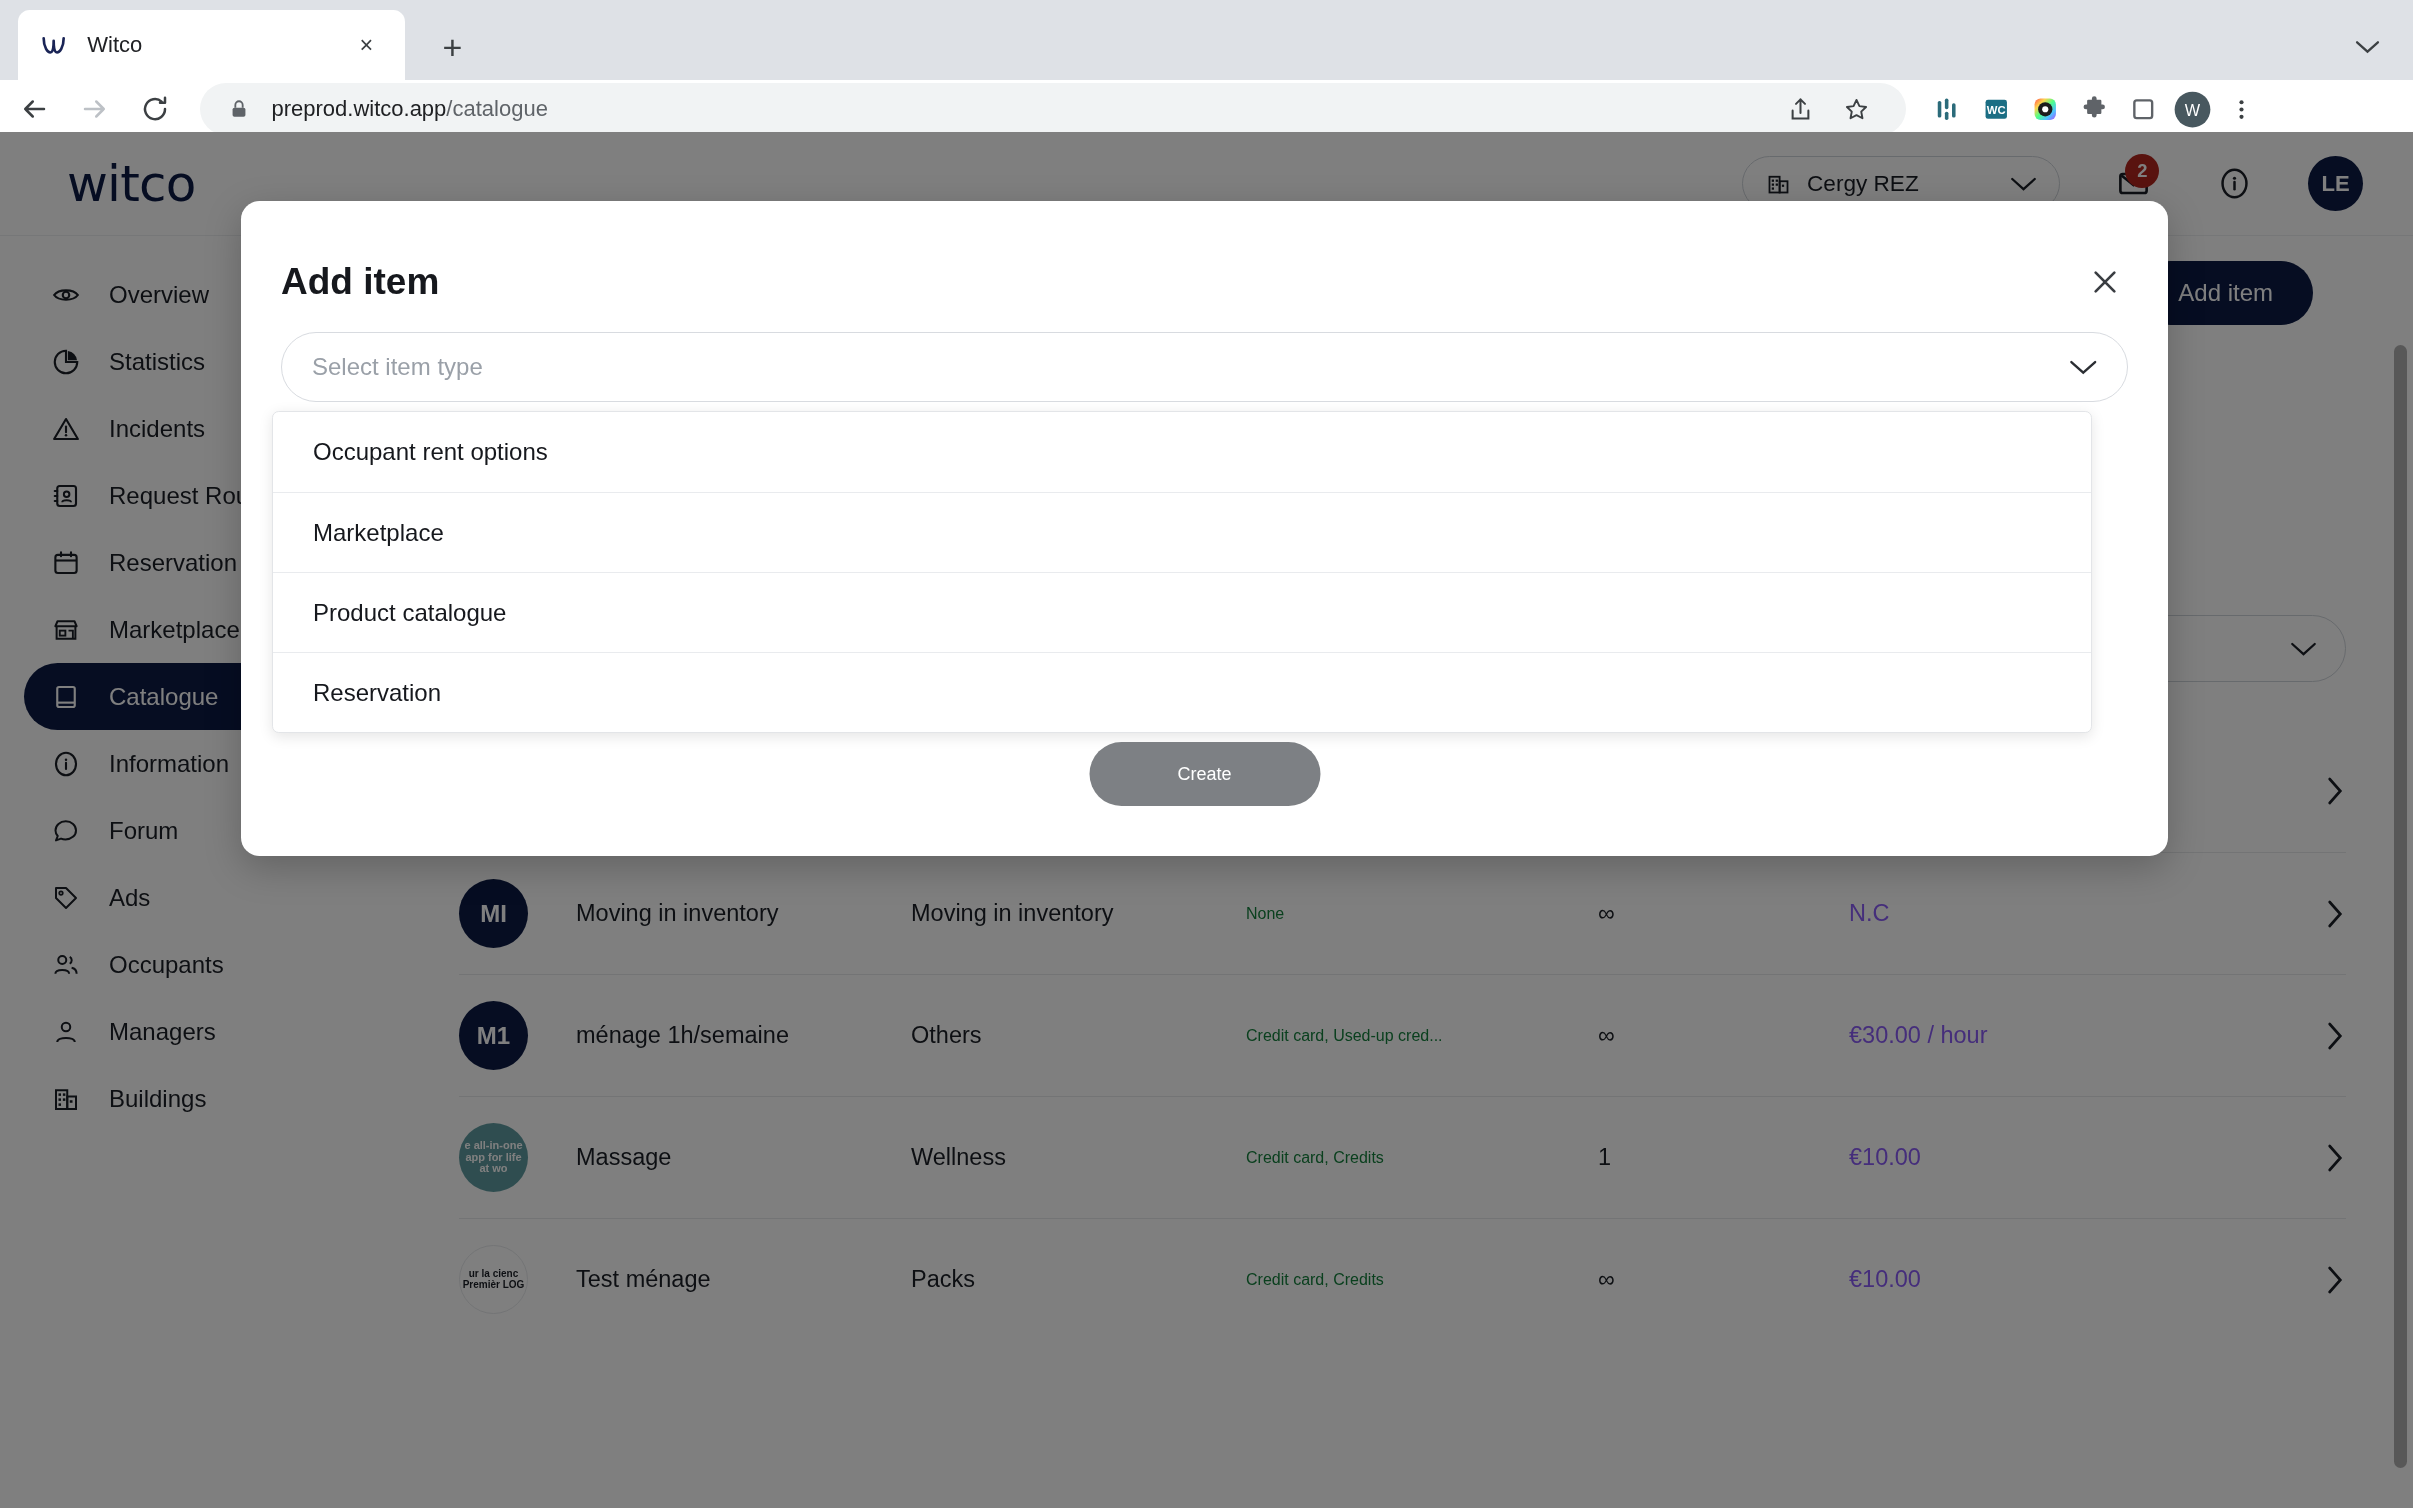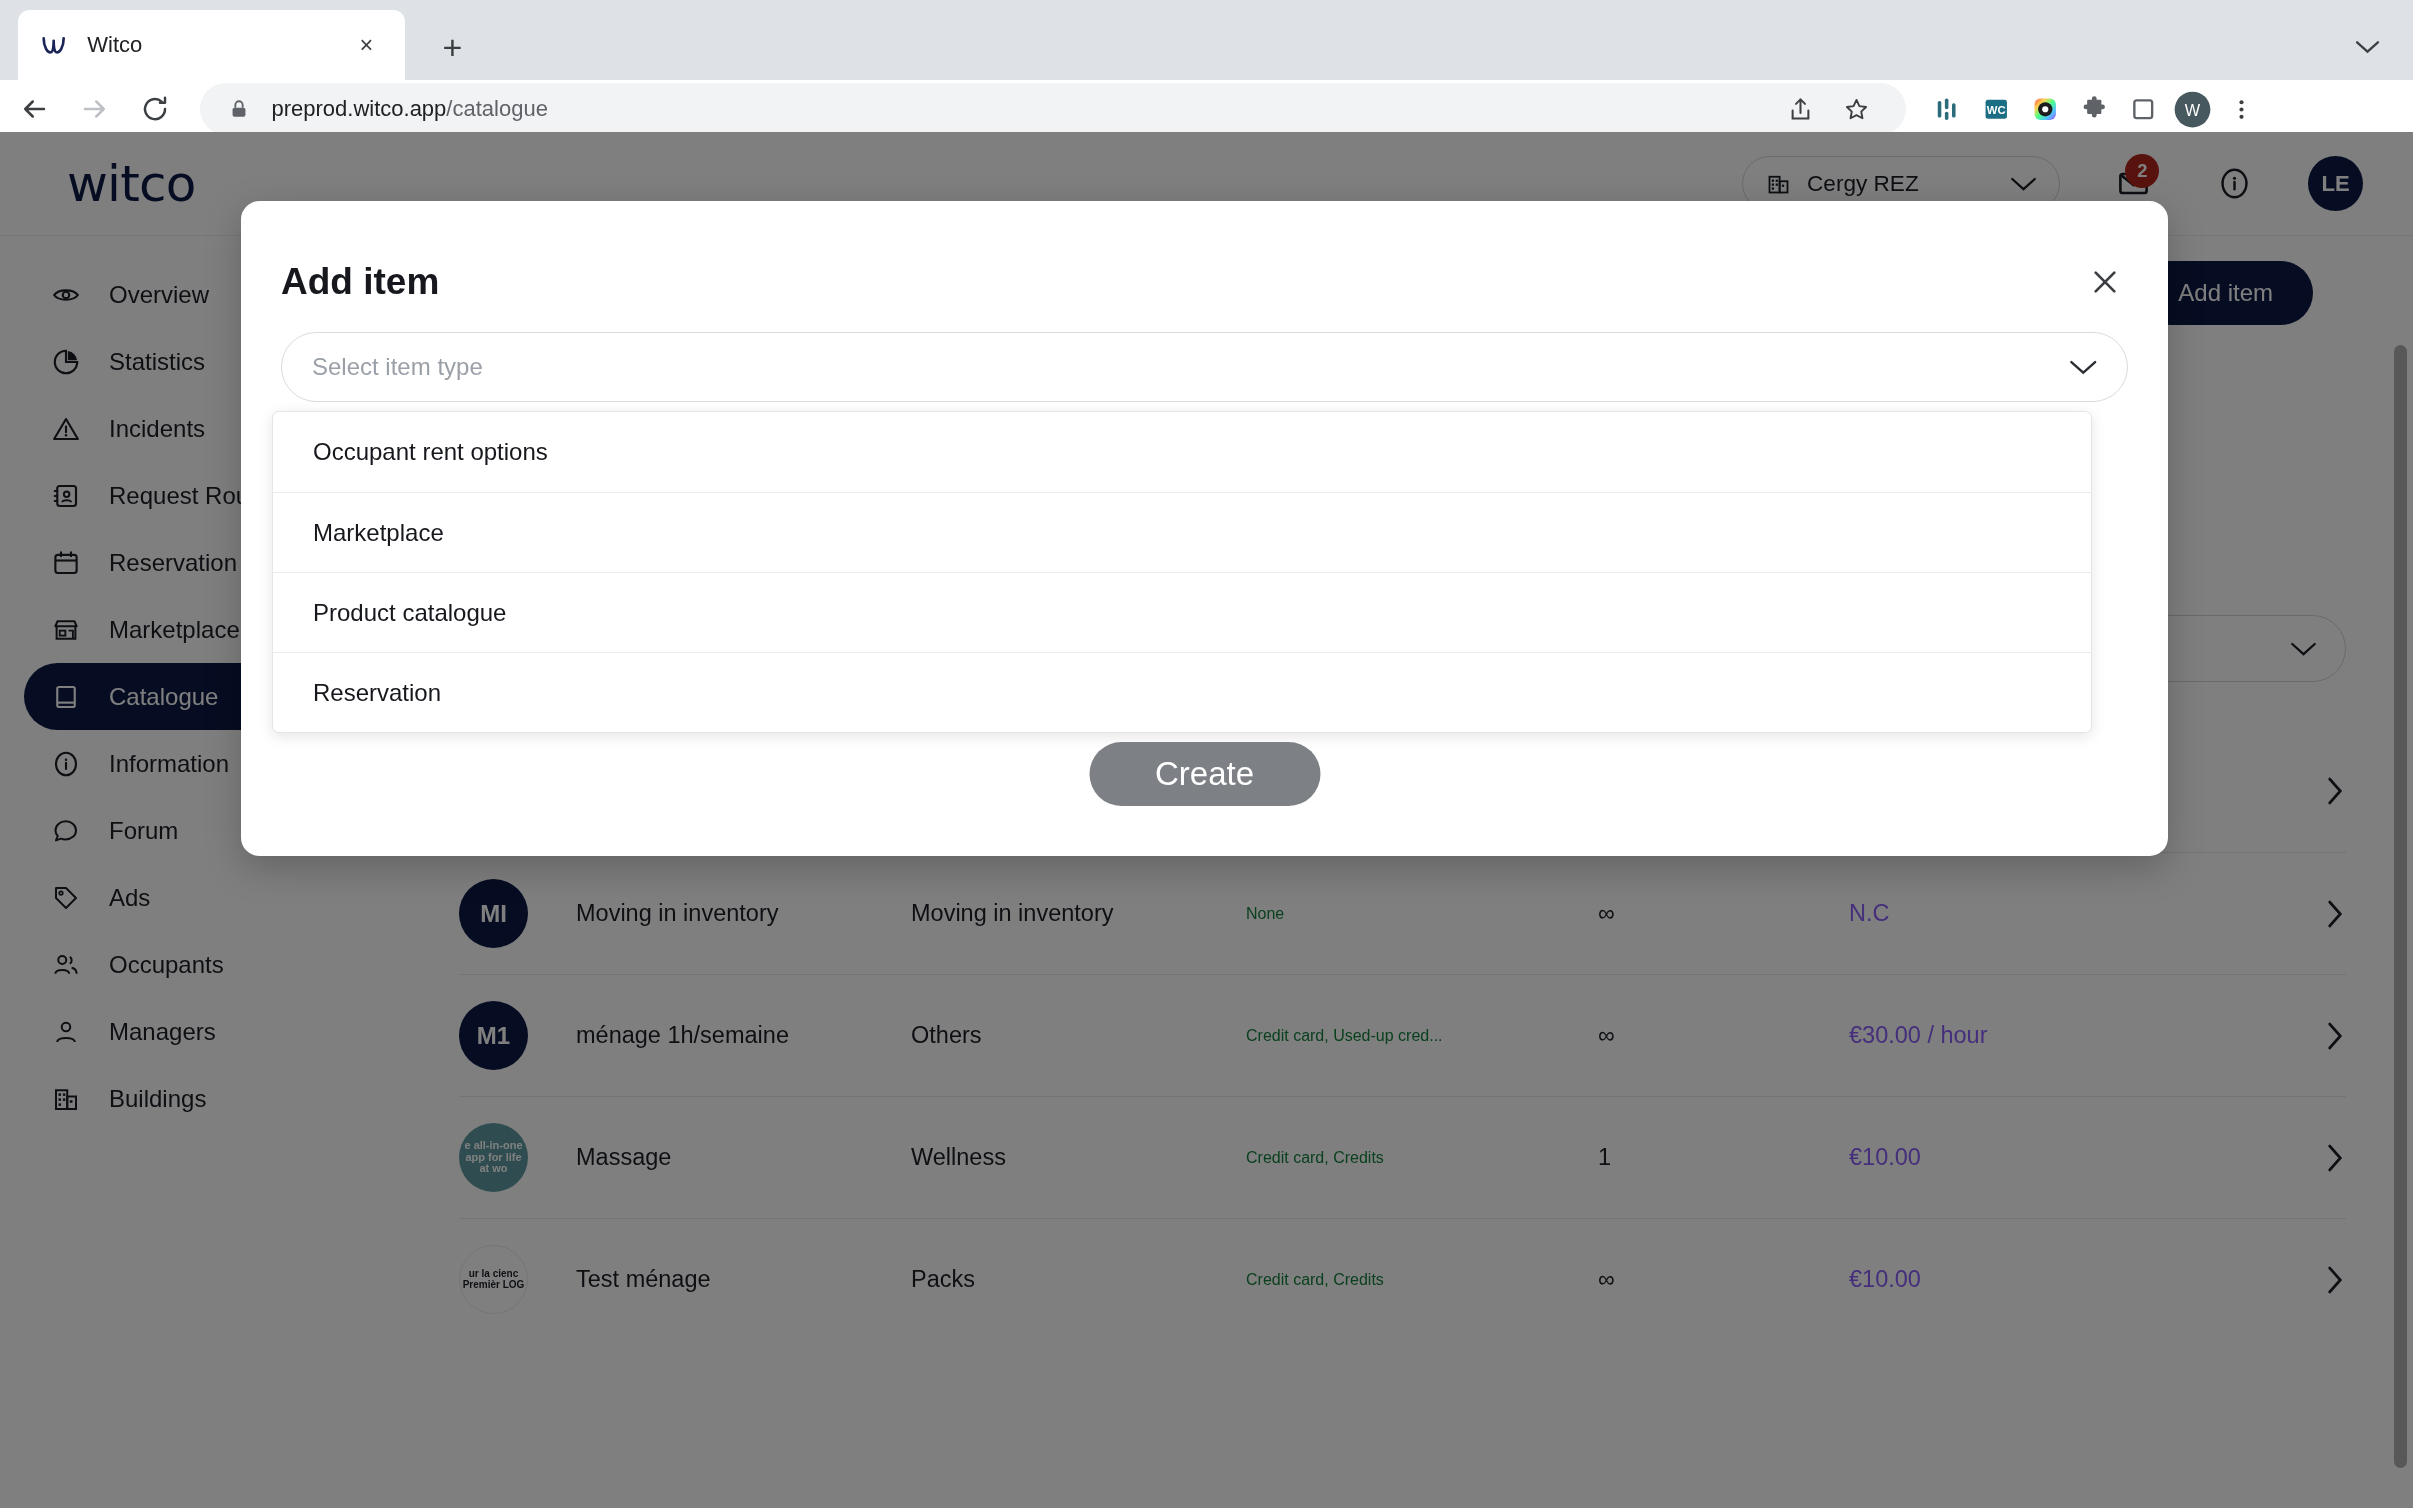--- a/index.html
+++ b/index.html
@@ -199,21 +199,21 @@
   .option-row {
     height:80px; display:flex; align-items:center; padding-left:40px;
     font-size:24px; color:#16181d; border-top:0.8px solid #e9ebee;
   }
   .option-row:first-child { border-top:none; }
 
   #create-button {
     position:absolute; left:50%; transform:translateX(-50%); top:541px;
     height:64px; min-width:231px; background:#7d8084; color:#ffffff;
     border-radius:34px; display:flex; align-items:center; justify-content:center;
-    font-size:33px;
+    font-size:18px;
   }
 
   svg { display:block; }
 </style>
 </head>
 <body>
 
 <div id="browser-chrome">
 
   <div id="tabstrip">

